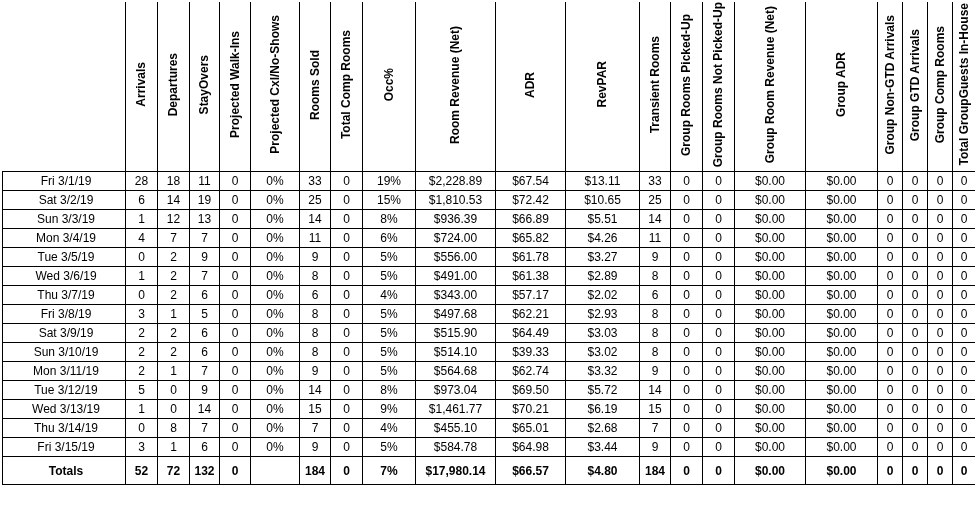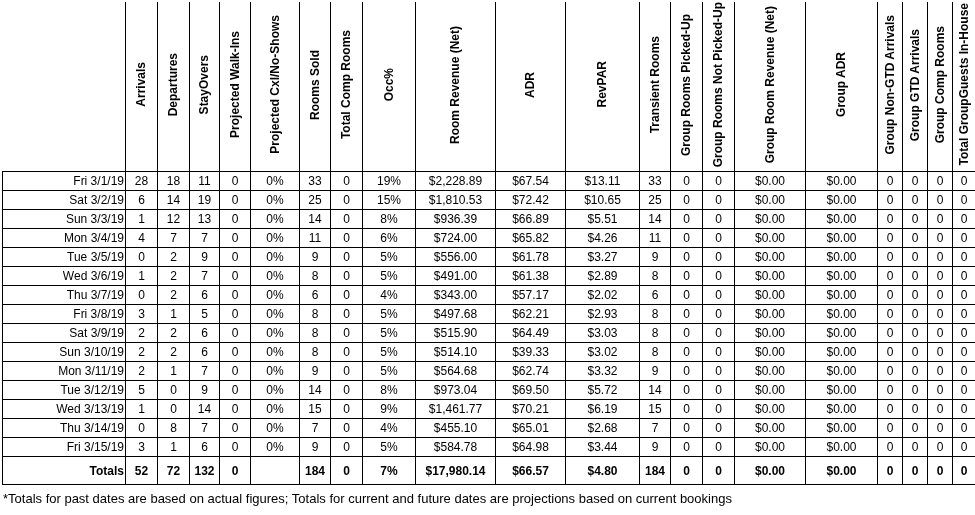--- a/index.html
+++ b/index.html
@@ -50,21 +50,21 @@
   tbody td {
     border: 1px solid #000;
     height: 18px;
     font-size: 12px;
     text-align: center;
     padding: 0 1px;
     white-space: nowrap;
     overflow: hidden;
   }
   tbody td.datecell {
-    text-align: right;
+    text-align: center;
     padding-left: 5px;
   }
   tbody tr.totals td {
     font-weight: bold;
     height: 27px;
     margin-top: 31px;
   }
   
   .footnote {
     font-size: 13px;
@@ -490,14 +490,13 @@
           <td>0</td>
           <td>$0.00</td>
           <td>$0.00</td>
           <td>0</td>
           <td>0</td>
           <td>0</td>
           <td>0</td>
         </tr>
       </tbody>
   </table>
-  <div class="footnote">*Totals for past dates are based on actual figures; Totals for current and future dates are projections based on current bookings</div>
 </div>
 
 </body></html>

